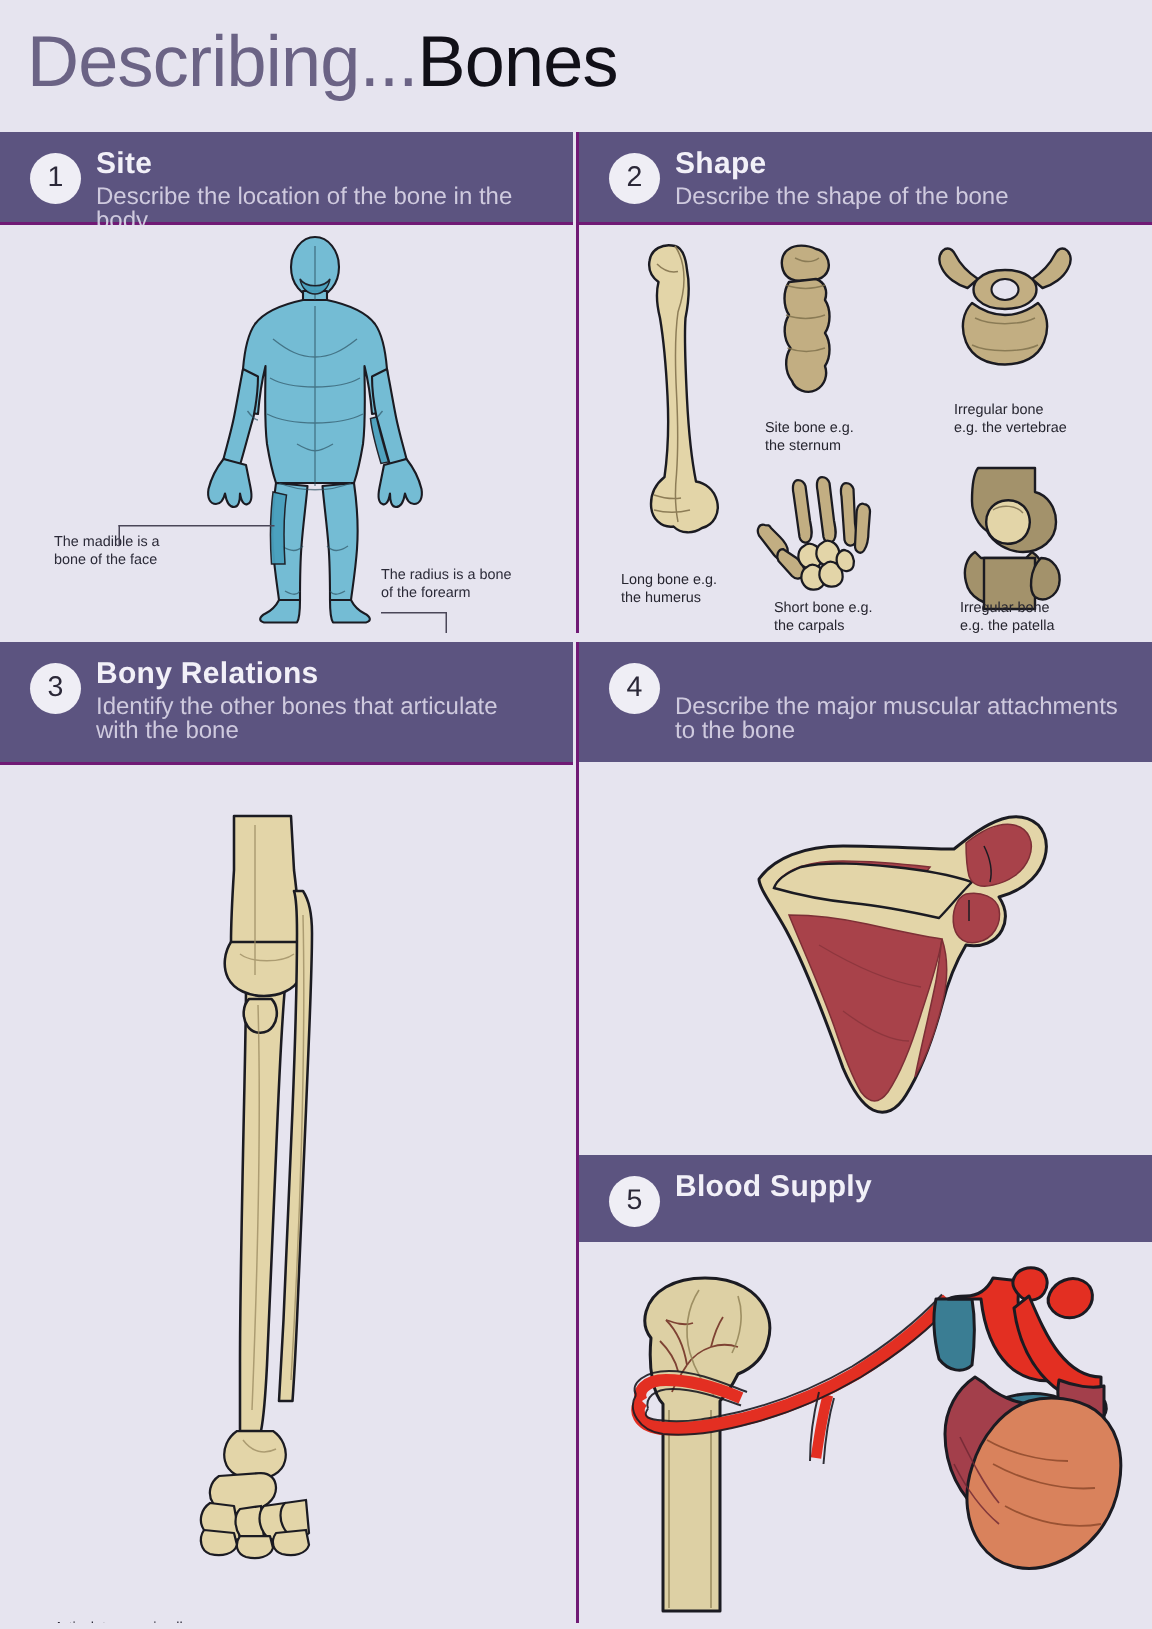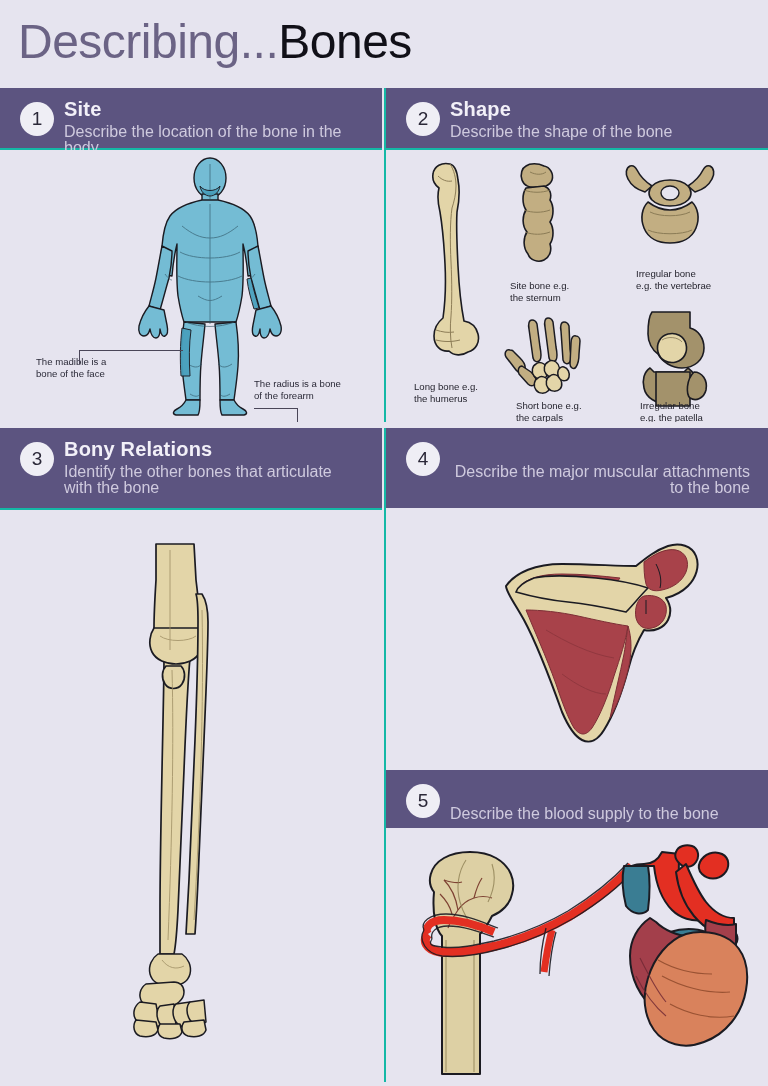--- a/index.html
+++ b/index.html
@@ -3,21 +3,21 @@
 <meta charset="utf-8">
 <style>
   html,body{margin:0;padding:0;}
   body{
     width:768px;height:1086px;
     background:#e6e4ef;
     font-family:"Liberation Sans", sans-serif;
     overflow:hidden;
     position:relative;
   }
-  .page{position:relative;width:768px;height:1086px;background:#14b8a6;}
+  .page{position:relative;width:768px;height:1086px;background:#701a75;}
 
   
   .title-bar{position:absolute;left:0;top:0;width:768px;height:88px;background:#e6e4ef;}
   .title{
     position:absolute;left:18px;top:14px;
     font-size:48px;font-weight:300;letter-spacing:-0.5px;white-space:nowrap;
   }
   .title .t-light{color:#6b6385;font-weight:300;}
   .title .t-bold{color:#111018;font-weight:400;}
 
@@ -273,21 +273,21 @@
   </div>
 
   <div class="band" style="left:0;top:428px;width:382px;height:80px;">
     <div class="circle">3</div>
     <div class="band-title">Bony Relations</div>
     <div class="band-sub" style="width:300px;">Identify the other bones that articulate with the bone</div>
   </div>
 
   <div class="band" style="left:386px;top:428px;width:382px;height:80px;">
     <div class="circle">4</div>
-    <div class="band-sub" style="width:300px;text-align:right;">Describe the major muscular attachments to the bone</div>
+    <div class="band-sub" style="width:300px;">Describe the major muscular attachments to the bone</div>
   </div>
 
   <div class="panel" style="left:0;top:510px;width:382px;height:576px;">
 
     <svg width="130" height="500" viewBox="0 0 130 500" style="position:absolute;left:110px;top:30px;">
       <g stroke="#1b1b22" stroke-width="1.7" fill="#e3d5a8" stroke-linejoin="round">
 
         <path d="M46 4 L84 4 L86 40 C88 56 90 72 90 88
                  C90 102 86 112 80 118
                  C78 140 76 180 74 230 C72 280 70 330 68 370
@@ -378,21 +378,21 @@
       <g stroke="#1b1b22" stroke-width="1" fill="none">
         <path d="M170 30 C174 38 176 46 174 54"></path>
         <path d="M160 66 L160 80"></path>
       </g>
     </svg>
 
   </div>
 
   <div class="band" style="left:386px;top:770px;width:382px;height:58px;">
     <div class="circle">5</div>
-    <div class="band-sub">Describe the blood supply to the bone</div>
+    <div class="band-title">Blood Supply</div>
   </div>
 
   <div class="panel" style="left:386px;top:828px;width:382px;height:258px;">
 
     <svg width="360" height="250" viewBox="0 0 360 250" style="position:absolute;left:14px;top:16px;">
 
       <g stroke="#1b1b22" stroke-width="2" stroke-linejoin="round">
         <path d="M34 48 C26 38 30 22 44 14 C58 6 82 6 96 14
                  C110 22 116 36 112 50 C110 60 102 68 92 72
                  C88 80 84 86 80 90

